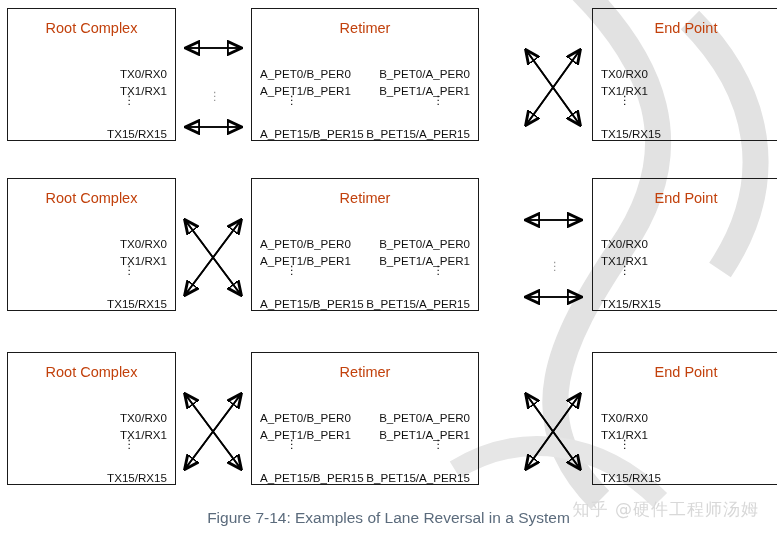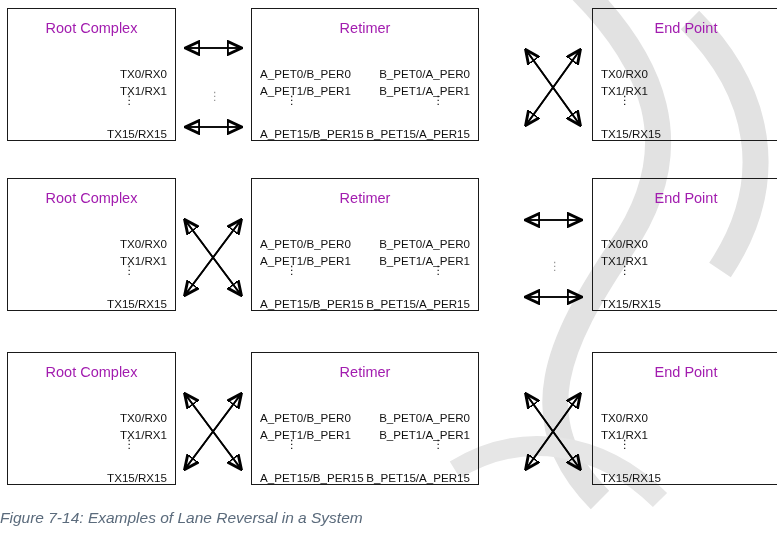--- a/index.html
+++ b/index.html
@@ -65,21 +65,21 @@
   .box-rt { left: 251px; width: 228px; }
   .box-ep { left: 592px; width: 188px; }
 
   .box-title {
     position: absolute;
     top: 11px;
     left: 0;
     width: 100%;
     text-align: center;
     font-size: 14.5px;
-    color: #a21caf;
+    color: #c2410c;
     white-space: nowrap;
   }
 
   
   .ports {
     position: absolute;
     top: 32px;
     font-size: 11.6px;
     color: #111;
     white-space: nowrap;
@@ -144,42 +144,42 @@
     stroke-width: 1.7px;
     fill: none;
   }
 
   
   #caption {
     position: absolute;
     left: 0;
     top: 509px;
     width: 777px;
-    text-align: left;
+    text-align: center;
     font-family: "Liberation Sans", "DejaVu Sans", sans-serif;
-    font-style: italic;
     font-size: 15.5px;
     color: #5b6b7c;
     z-index: 3;
     white-space: nowrap;
   }
 </style>
 </head>
 <body>
 
 <div id="watermark-layer">
   <svg width="777" height="543" viewBox="0 0 777 543">
     <g fill="none" stroke="#e2e2e2" stroke-width="26">
       <path d="M560 -30 C660 60, 690 150, 620 250 C560 340, 520 420, 600 500"></path>
       <path d="M690 20 C760 90, 780 180, 720 270"></path>
     </g>
     <g fill="none" stroke="#e6e6e6" stroke-width="20">
       <path d="M455 470 C520 430, 600 440, 660 500"></path>
     </g>
   </svg>
+  <div class="wm-text">知乎 @硬件工程师汤姆</div>
 </div>
 
 <div id="figure">
 
   <div class="row row-0">
 
     <div class="box box-rc">
       <div class="box-title">Root Complex</div>
       <div class="ports ports-right ports-rc">
         <div class="p p-0">TX0/RX0</div>

